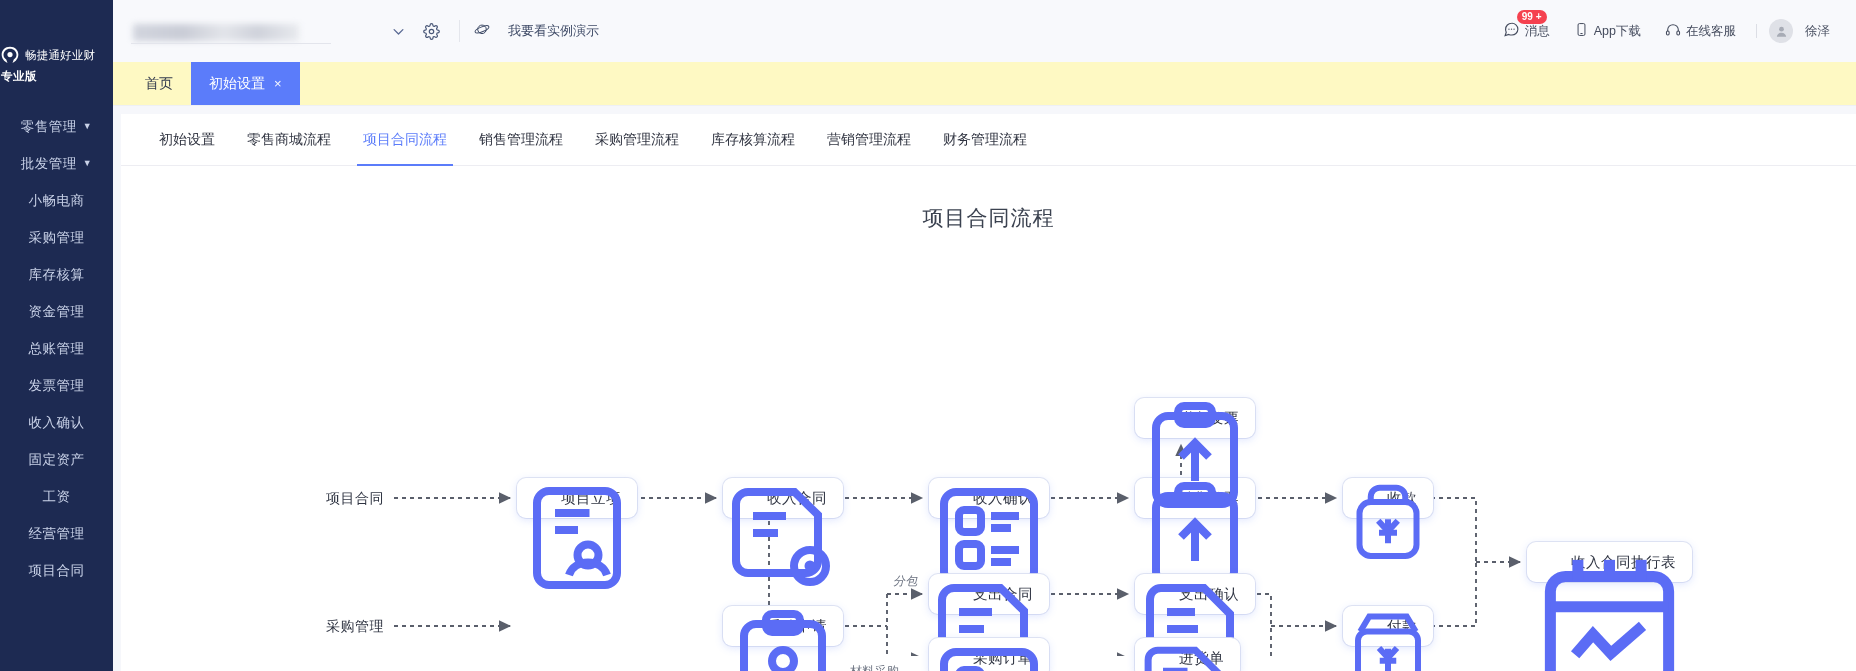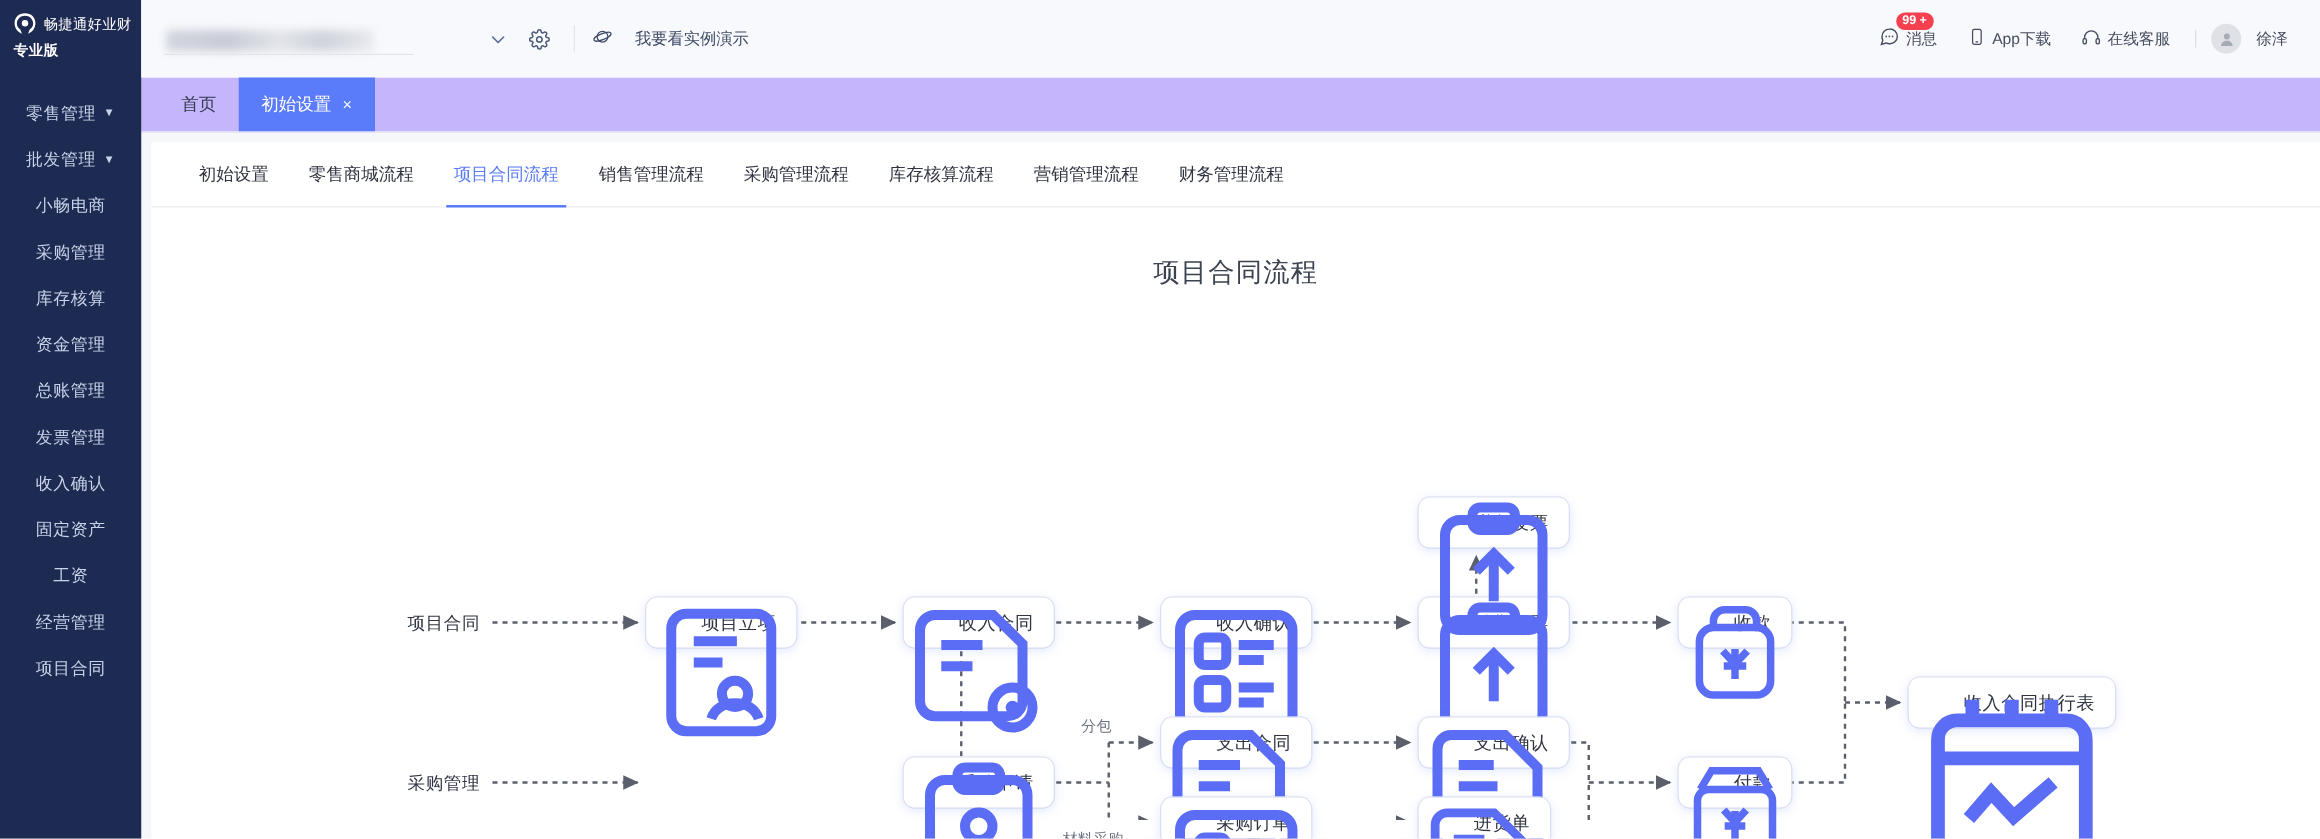--- a/index.html
+++ b/index.html
@@ -9,21 +9,21 @@
     background: #ffffff; overflow: hidden;
   }
   #app { position: relative; width: 1856px; height: 671px; display: flex; }
 
   
   .sidebar {
     width: 113px; height: 671px; background: #1d2a52;
     flex: 0 0 113px; position: relative; overflow: hidden;
   }
   .logo-wrap {
-    height: 62px; padding: 9px 0 0 10px; position: relative;
+    height: 62px; padding: 9px 0 0 0; position: relative; margin-top: 36px;
   }
   .logo-row { display: flex; align-items: center; gap: 5px; }
   .logo-mark {
     width: 20px; height: 20px; flex: 0 0 20px; position: relative;
   }
   .logo-text {
     color: #ffffff; font-size: 11.5px; letter-spacing: .2px;
     white-space: nowrap; font-weight: 500;
   }
   .logo-sub {
@@ -89,21 +89,21 @@
   }
   .avatar {
     width: 24px; height: 24px; border-radius: 50%; background: #dfe1e7;
     display: flex; align-items: center; justify-content: center; margin-right: 7px;
     color: #a7abb5;
   }
   .user-name { font-size: 12.5px; color: #454c5e; white-space: nowrap; }
 
   
   .page-tabs {
-    height: 44px; background: #c4b5fd; display: flex; align-items: stretch;
+    height: 44px; background: #fef9c3; display: flex; align-items: stretch;
     padding-left: 14px; flex: 0 0 44px; border-bottom: 1px solid #eef0f4;
   }
   .ptab {
     display: flex; align-items: center; padding: 0 18px; font-size: 14px;
     color: #333b4d; cursor: pointer; position: relative; white-space: nowrap;
   }
   .ptab.active { background: #5b7cfa; color: #ffffff; }
   .ptab .close-x { margin-left: 9px; font-size: 13px; line-height: 1; opacity: .95; }
 
   
@@ -381,21 +381,21 @@
 
             <polyline points="1112,358 1150,358 1150,390"></polyline>
             <polyline points="1112,422 1150,422 1150,390"></polyline>
             <line x1="1150" y1="390" x2="1215" y2="390" marker-end="url(#ar)"></line>
           </g>
         </svg>
 
         <div class="row-label" style="left:205px; top:254px;">项目合同</div>
         <div class="row-label" style="left:205px; top:382px;">采购管理</div>
 
-        <div class="edge-label" style="left:744px; top:337px;">分包</div>
+        <div class="edge-label" style="left:772px; top:337px;font-style:italic;">分包</div>
         <div class="edge-label" style="left:729px; top:427px;">材料采购</div>
 
         <div class="node" style="left:396px; top:242px;">
           <span class="nicon">
             <svg viewBox="0 0 24 24" fill="none" stroke="#5b6cf5" stroke-width="1.6">
                 <rect x="4" y="2.6" width="16" height="18.8" rx="2.4"></rect>
                 <line x1="7.6" y1="7" x2="14.5" y2="7"></line>
                 <line x1="7.6" y1="10.4" x2="12.2" y2="10.4"></line>
                 <circle cx="14.2" cy="15.4" r="2.1"></circle>
                 <path d="M10.4 19.4c.5-1.6 2-2.5 3.8-2.5s3.3.9 3.8 2.5"></path>

